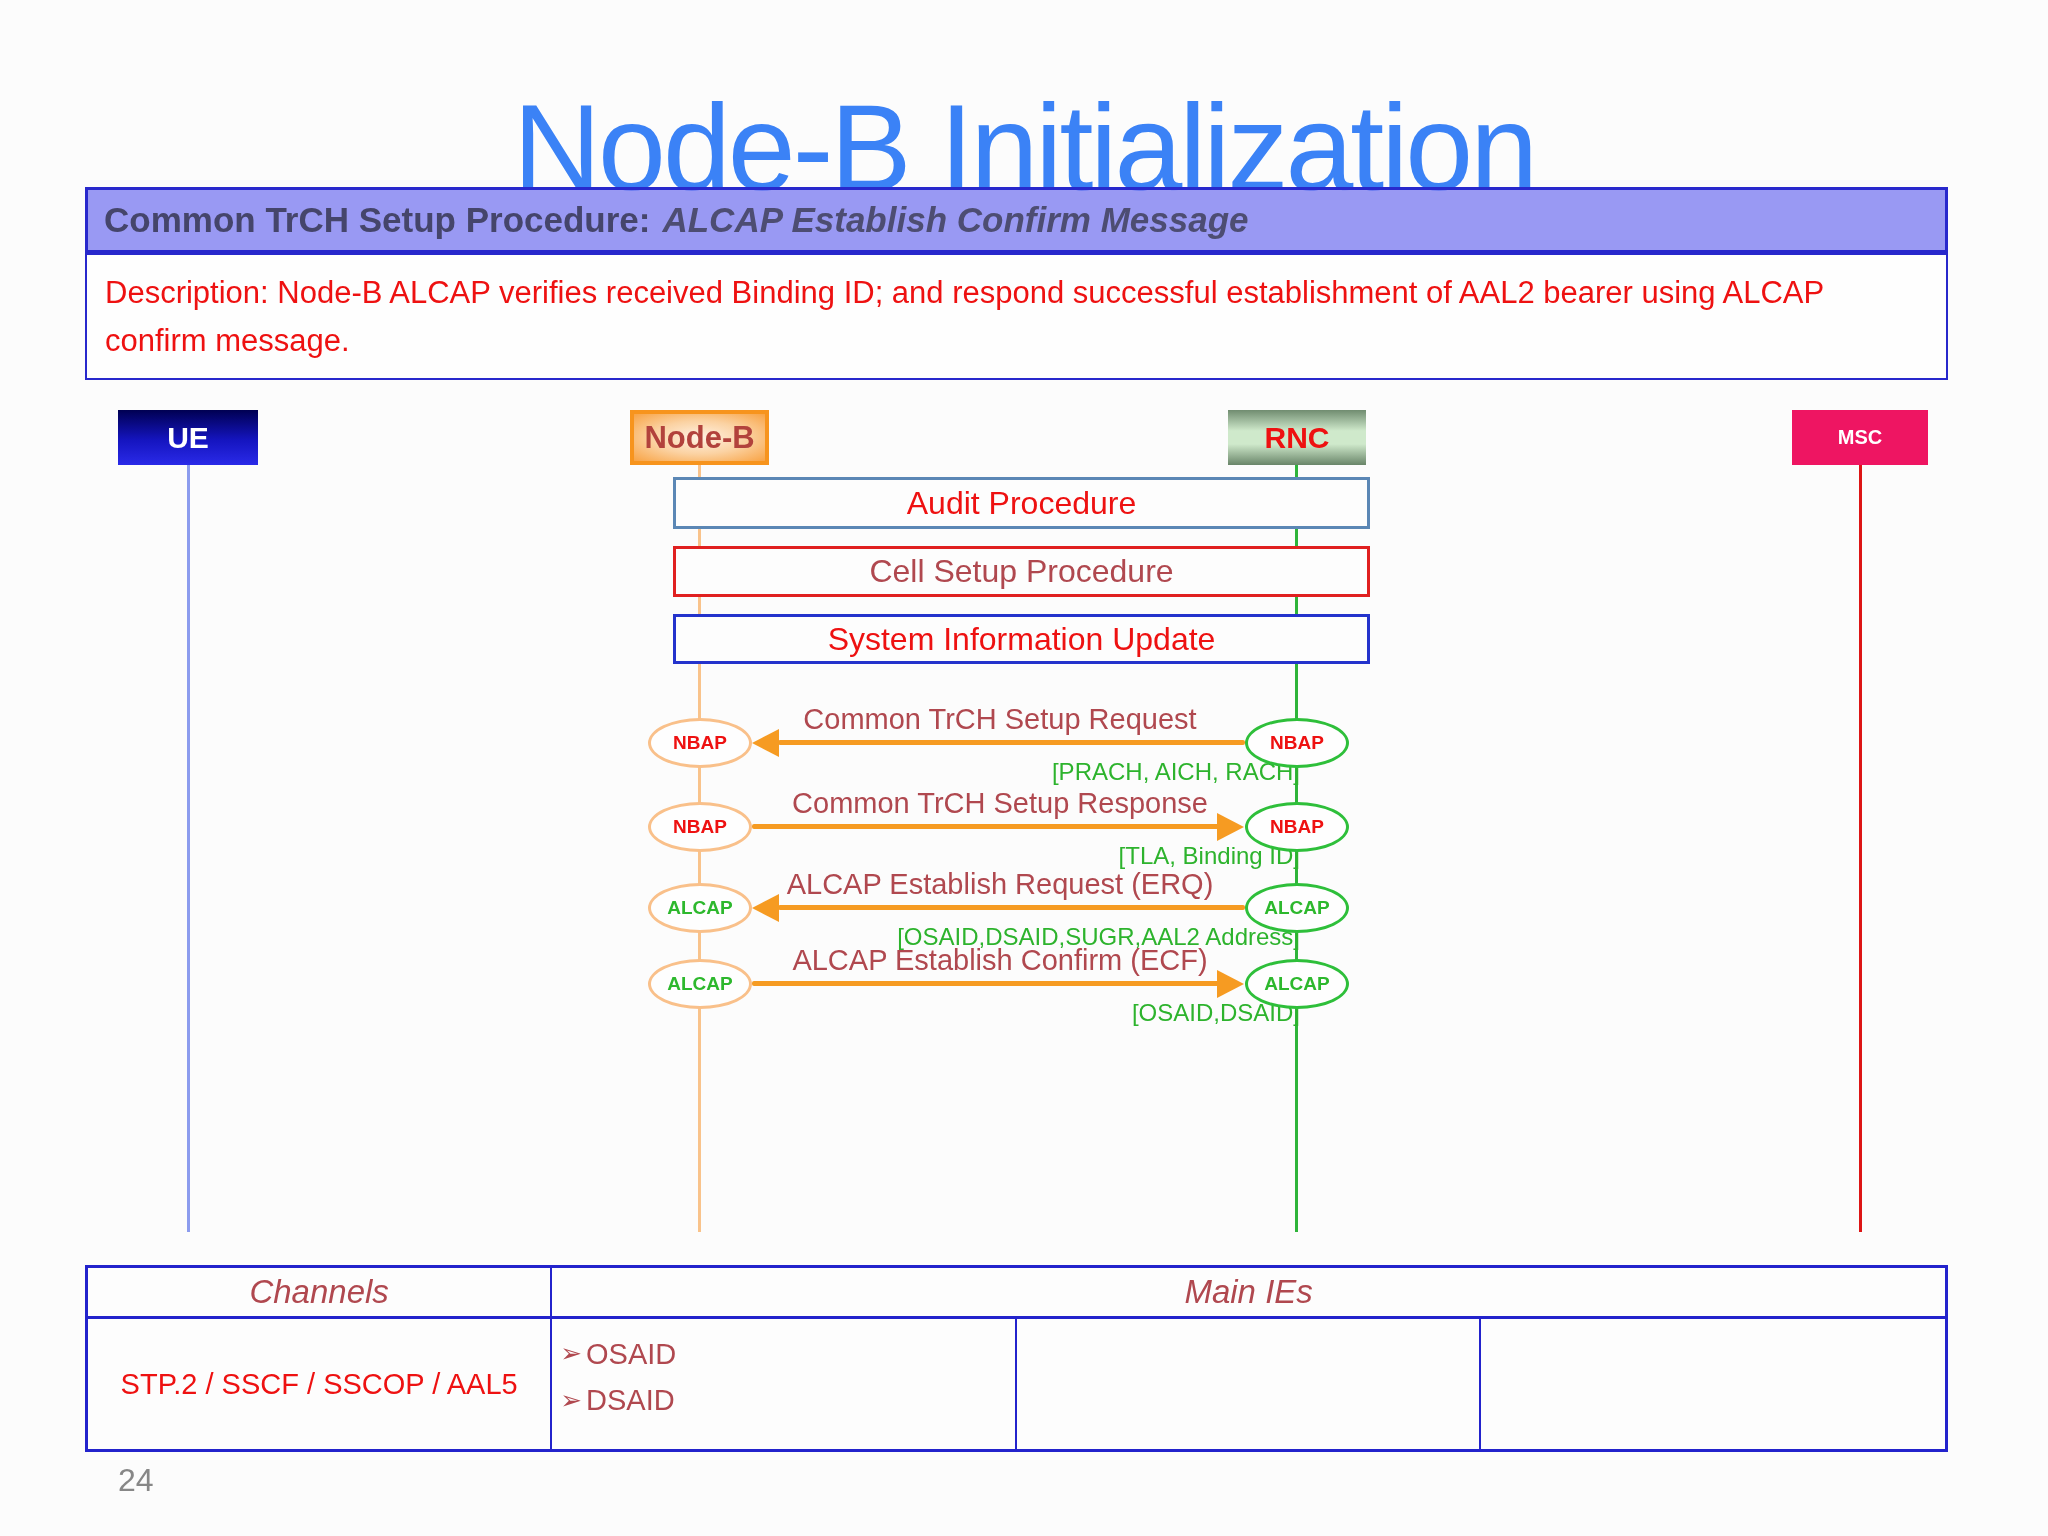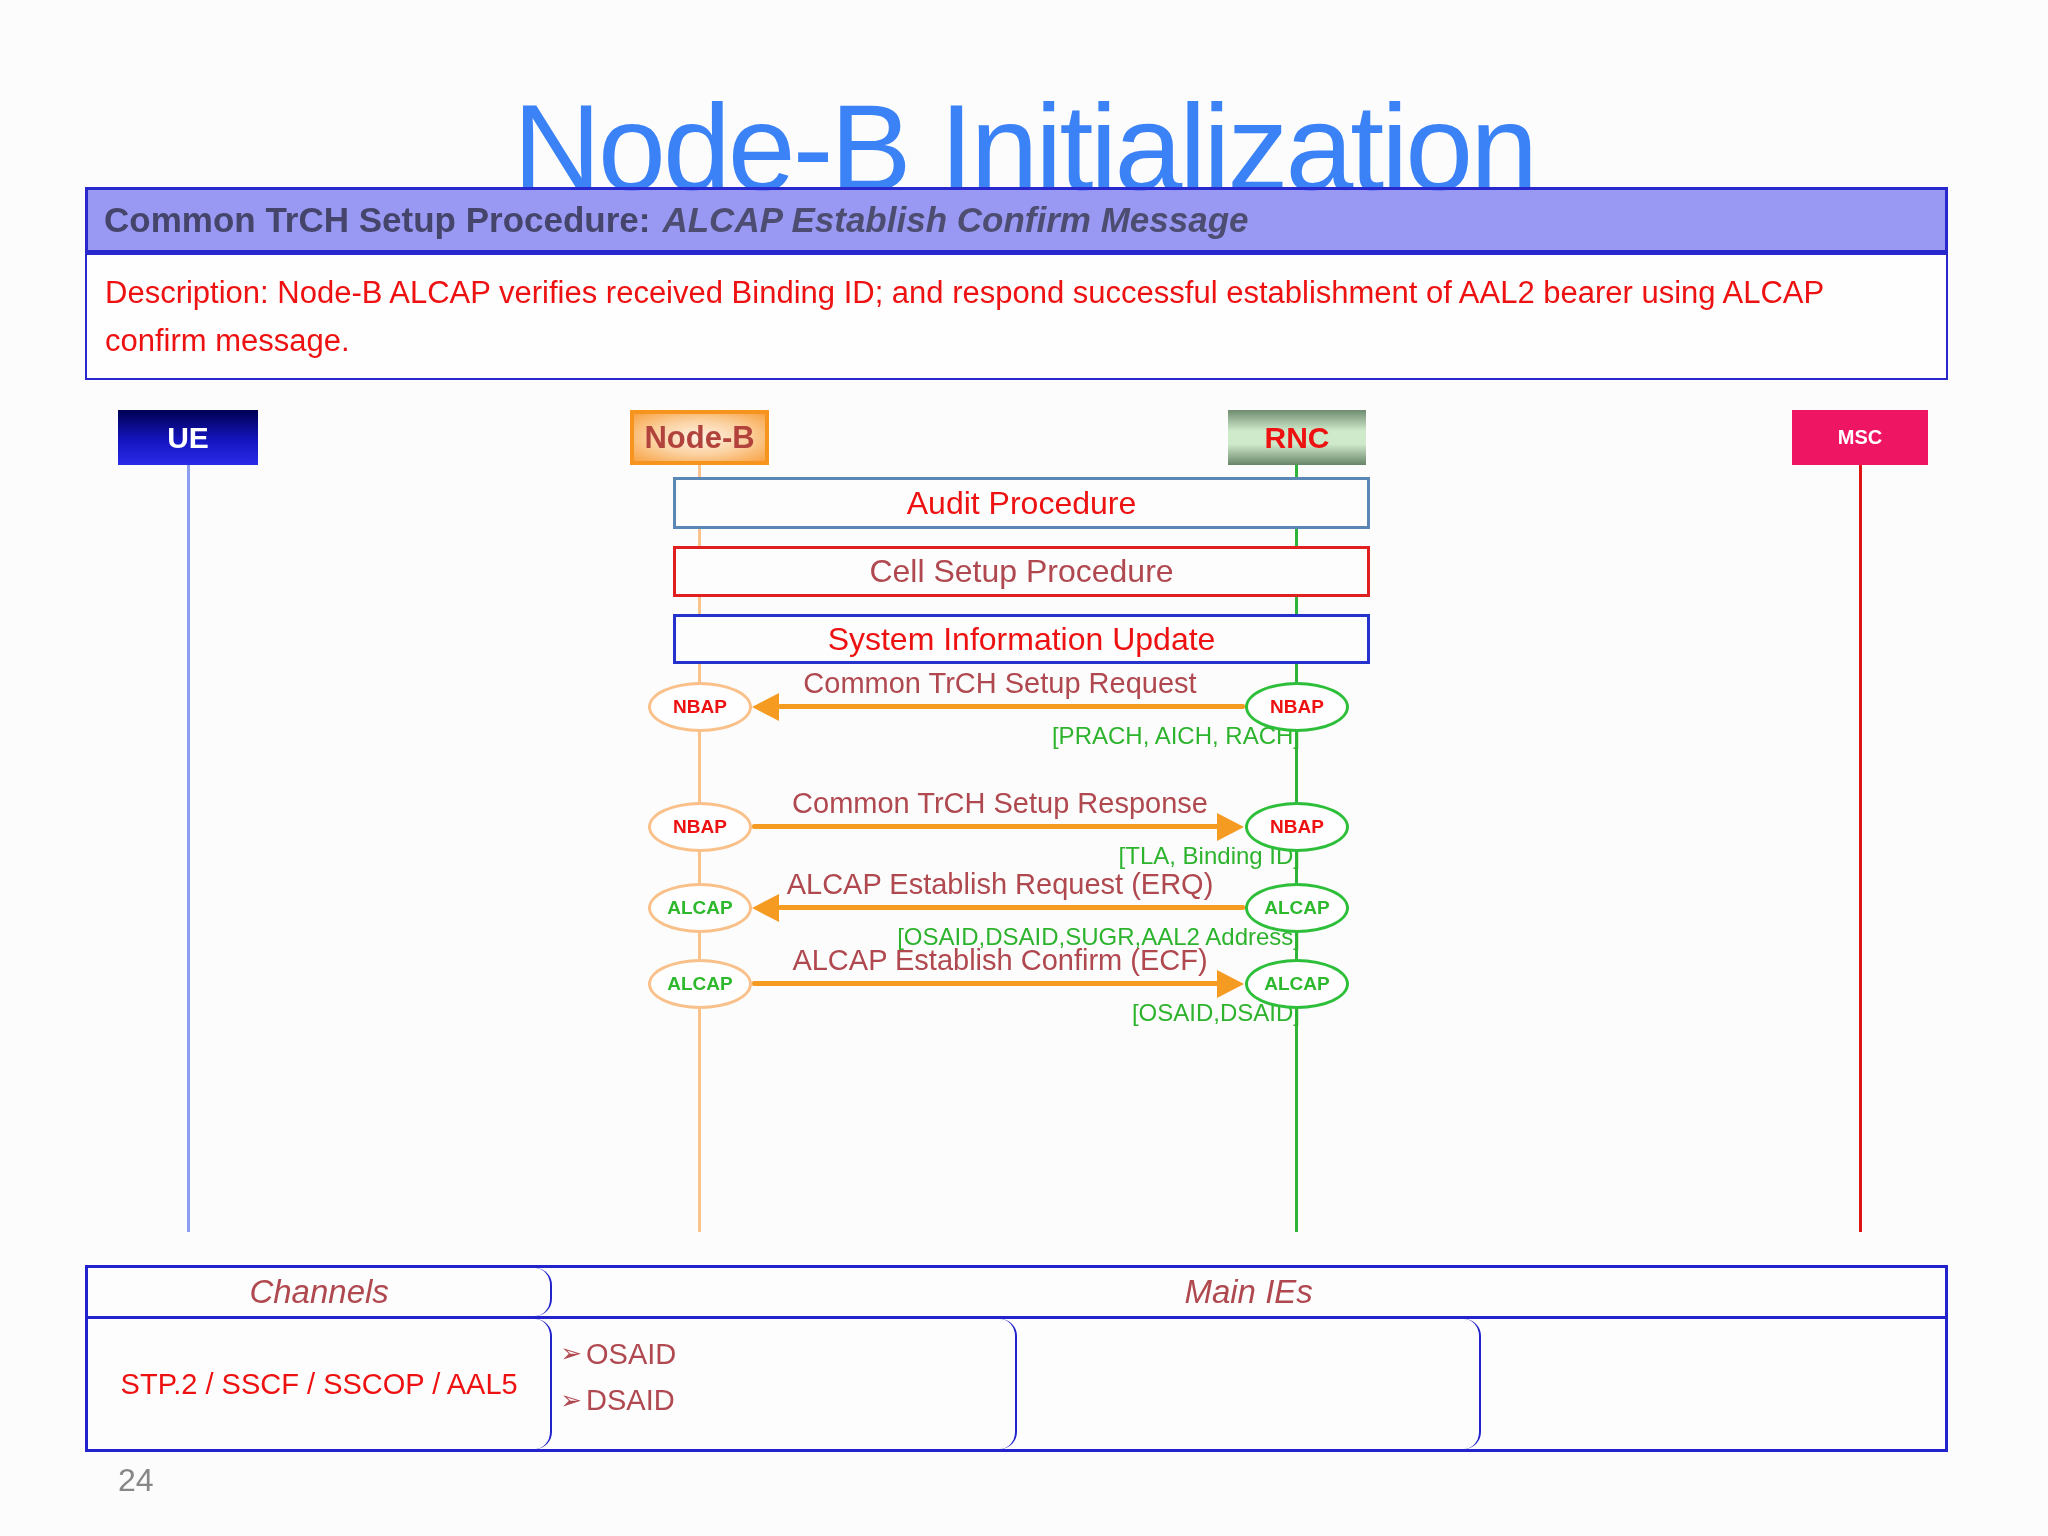--- a/index.html
+++ b/index.html
@@ -80,21 +80,21 @@
   .tag-red{color:#ee1111;}
   .tag-green{color:#2db82d;}
   
   .ies-table{
     position:absolute;left:85px;top:1265px;width:1863px;
     border:3px solid #2323cc;box-sizing:border-box;background:#fdfdfd;z-index:2;
   }
   .t-row{display:flex;}
   .t-head{height:48px;border-bottom:3px solid #2323cc;}
   .t-body{height:130px;}
-  .t-cell{box-sizing:border-box;display:flex;align-items:center;justify-content:center;border-radius:17px;}
+  .t-cell{box-sizing:border-box;display:flex;align-items:center;justify-content:center;}
   .t-cell--w25{width:25%;}
   .t-cell--w75{width:75%;}
   .t-cell--div{border-right:2px solid #2323cc;}
   .t-header-text{font-style:italic;font-size:33px;color:#b0484f;}
   .t-channels-value{font-size:29px;color:#ee1111;white-space:nowrap;}
   .t-cell--bullets{flex-direction:column;align-items:flex-start;justify-content:flex-start;padding:12px 8px;}
   .bullet-line{display:flex;align-items:center;font-size:29px;color:#b0484f;line-height:1.6;}
   .bullet-mark{margin-right:4px;font-size:26px;}
   
   .page-number{position:absolute;left:118px;top:1462px;font-size:32px;color:#878787;z-index:2;}
@@ -136,21 +136,21 @@
   <div class="proc proc--audit">
     <span>Audit Procedure</span>
   </div>
   <div class="proc proc--cell">
     <span>Cell Setup Procedure</span>
   </div>
   <div class="proc proc--siu">
     <span>System Information Update</span>
   </div>
 
-  <div class="msg-row msg-row--left" style="top:682px;">
+  <div class="msg-row msg-row--left" style="top:718px;">
     <div class="msg-label">Common TrCH Setup Request</div>
     <div class="msg-line"></div>
     <div class="msg-head"></div>
     <div class="msg-params">[PRACH, AICH, RACH]</div>
     <div class="proto-oval proto-oval--left tag-red">NBAP</div>
     <div class="proto-oval proto-oval--right tag-red">NBAP</div>
   </div>
 
   <div class="msg-row msg-row--right" style="top:802px;">
     <div class="msg-label">Common TrCH Setup Response</div>

